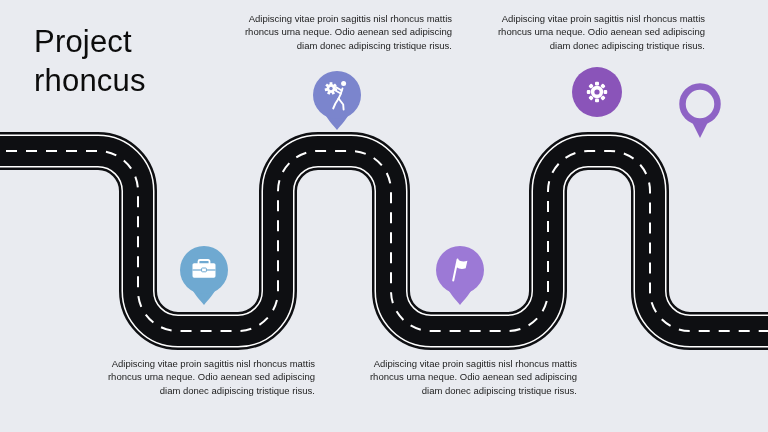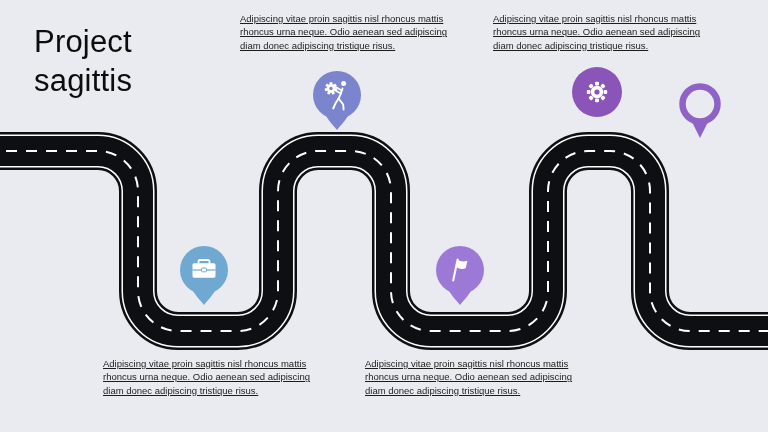--- a/index.html
+++ b/index.html
@@ -33,38 +33,37 @@
     width: 768px;
     height: 432px;
   }
 
   .desc {
     position: absolute;
     width: 212px;
     font-size: 9.5px;
     line-height: 1.4;
     color: #1c1c1c;
-    text-align: left;
-    text-decoration: underline;
+    text-align: right;
   }
   .desc.top-center  { left: 240px; top: 12px; }
   .desc.top-right   { left: 493px; top: 12px; }
   .desc.bottom-left { left: 103px; top: 357px; }
   .desc.bottom-mid  { left: 365px; top: 357px; }
 
   .pin {
     position: absolute;
   }
 </style>
 </head>
 <body>
 
 <div class="slide">
 
-  <h1 class="slide-title">Project sagittis</h1>
+  <h1 class="slide-title">Project rhoncus</h1>
 
   <svg class="road-svg" viewBox="0 0 768 432" xmlns="http://www.w3.org/2000/svg">
     <defs>
       <path id="road-center" fill="none" d="M -14 151 H 98 A 40 40 0 0 1 138 191 V 291 A 40 40 0 0 0 178 331 H 238 A 40 40 0 0 0 278 291 V 191 A 40 40 0 0 1 318 151 H 351 A 40 40 0 0 1 391 191 V 291 A 40 40 0 0 0 431 331 H 508 A 40 40 0 0 0 548 291 V 191 A 40 40 0 0 1 588 151 H 610 A 40 40 0 0 1 650 191 V 291 A 40 40 0 0 0 690 331 H 792"></path>
     </defs>
     <g>
       <use href="#road-center" stroke-width="38" stroke="#0e0f12"></use>
       <use href="#road-center" stroke-width="33" stroke="#ffffff"></use>
       <use href="#road-center" stroke-width="30" stroke="#0e0f12"></use>
       <use href="#road-center" stroke-width="2" stroke-dasharray="11 9" stroke="#ffffff"></use>

